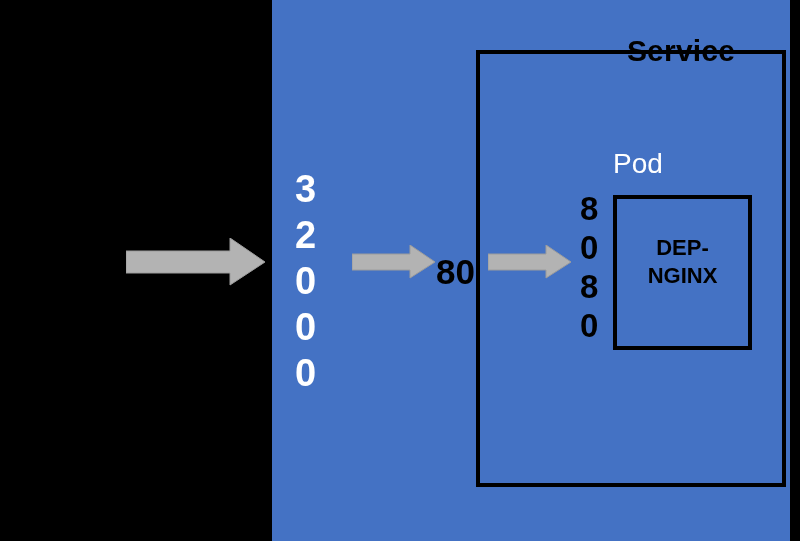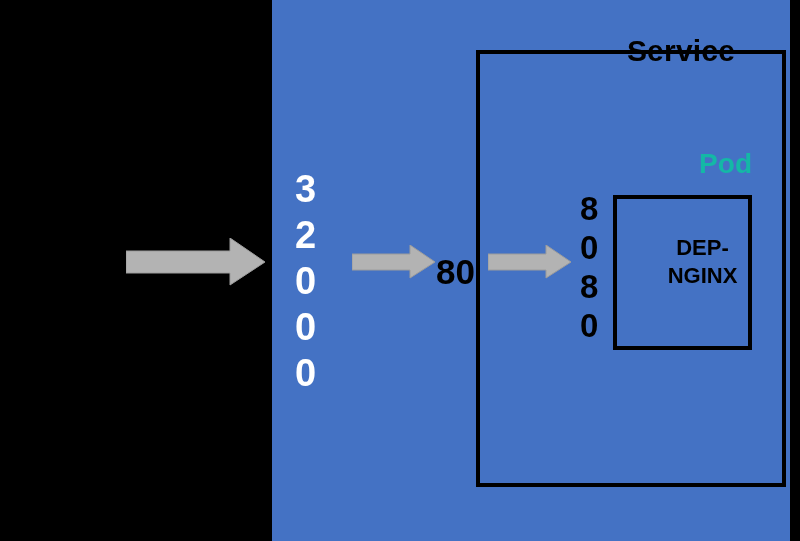--- a/index.html
+++ b/index.html
@@ -64,36 +64,35 @@
     height: 155px;
     border: 4px solid #000000;
     box-sizing: border-box;
     background: transparent;
   }
   .pod-label {
     position: absolute;
     left: 613px;
     top: 148px;
     width: 139px;
-    text-align: right;
+    text-align: left;
     font-size: 28px;
-    font-weight: bold;
-    color: #14b8a6;
+    font-weight: normal;
+    color: #ffffff;
   }
   .pod-content {
     position: absolute;
     left: 613px;
     top: 234px;
     width: 139px;
     text-align: center;
     font-size: 22px;
     font-weight: 600;
     line-height: 1.25;
     color: #000000;
-    padding-left: 20px;
   }
 
   
   .vport {
     position: absolute;
     display: flex;
     flex-direction: column;
     align-items: center;
     font-weight: bold;
     line-height: 1.0;

